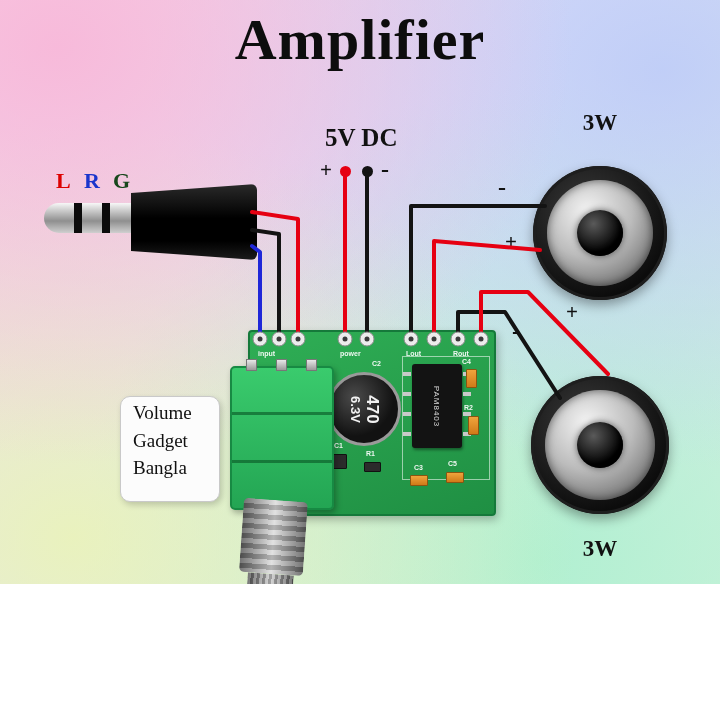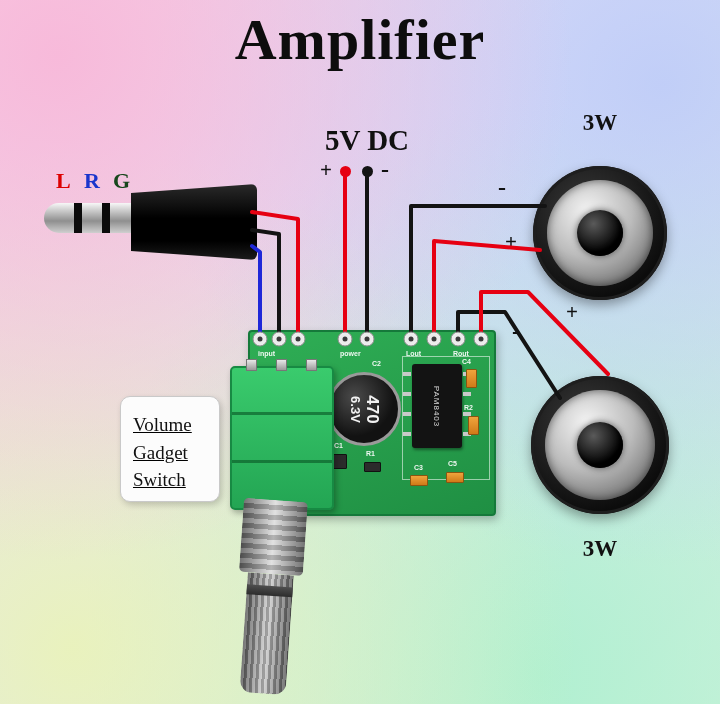--- a/index.html
+++ b/index.html
@@ -1,17 +1,17 @@
 <!DOCTYPE html>
 <html><head>
 <meta charset="utf-8">
 <style>
   html,body{margin:0;padding:0;}
   #canvas{
-    position:relative;width:720px;height:704px;overflow:hidden;
+    position:relative;width:720px;height:584px;overflow:hidden;
     font-family:"Liberation Serif", serif;
     background:
       radial-gradient(ellipse at 8% 8%, rgba(248,180,215,.85), transparent 55%),
       radial-gradient(ellipse at 92% 12%, rgba(185,200,248,.8), transparent 55%),
       radial-gradient(ellipse at 10% 92%, rgba(235,245,175,.8), transparent 55%),
       radial-gradient(ellipse at 75% 96%, rgba(170,240,205,.85), transparent 60%),
       linear-gradient(135deg,#f6d9ea 0%,#e2e4f8 45%,#d5f2e0 100%);
   }
   .lbl{position:absolute;font-weight:bold;color:#111;}
   
@@ -78,21 +78,21 @@
       repeating-linear-gradient(180deg,#d2d2d2 0 5px,#8b8b8b 5px 10px);}
   .knurl{width:46px;height:120px;margin-left:9px;border-radius:0 0 12px 12px;
     background:
       linear-gradient(90deg,rgba(0,0,0,.4),rgba(255,255,255,.3) 50%,rgba(0,0,0,.4)),
       repeating-linear-gradient(90deg,#c4c4c4 0 3px,#767676 3px 6px);}
   .knurl-slot{position:absolute;left:9px;top:86px;width:46px;height:10px;
     background:linear-gradient(180deg,#4f4f4f,#2c2c2c);}
   
   .vol-box{position:absolute;left:120px;top:396px;width:100px;height:106px;
     background:#fcfcfc;border:1px solid #c9c9c9;border-radius:10px;
-    box-shadow:2px 3px 6px rgba(0,0,0,.18);padding:14px 0 0 12px;box-sizing:border-box;text-decoration:underline;}
+    box-shadow:2px 3px 6px rgba(0,0,0,.18);padding:2px 0 0 12px;box-sizing:border-box;}
   .vol-line{font-size:19px;color:#111;line-height:1.45;}
   
   .watermark{position:absolute;left:330px;top:598px;width:320px;text-align:center;
     font-size:35px;font-weight:bold;font-style:italic;
     background:linear-gradient(90deg,#b400c8,#2b3cff 28%,#00a41e 52%,#ffc400 74%,#ff2200);
     -webkit-background-clip:text;background-clip:text;color:transparent;
     filter:drop-shadow(0 0 5px rgba(255,0,210,.95)) drop-shadow(0 0 2px rgba(255,0,210,.8));}
   svg{position:absolute;left:0;top:0;pointer-events:none;}
 </style>
 </head>
@@ -105,21 +105,21 @@
   <div class="lbl" style="left:56px;top:168px;font-size:22px;color:#dd0000;">L</div>
   <div class="lbl" style="left:84px;top:168px;font-size:22px;color:#1a35cc;">R</div>
   <div class="lbl" style="left:113px;top:168px;font-size:22px;color:#17471c;">G</div>
 
   <div class="jack-tip">
     <div class="jack-band" style="left:30px;"></div>
     <div class="jack-band" style="left:58px;"></div>
   </div>
   <div class="jack-body"></div>
 
-  <div class="lbl" style="left:325px;top:124px;font-size:29px;">5V DC</div>
+  <div class="lbl" style="left:325px;top:124px;font-size:25px;">5V DC</div>
   <div class="lbl" style="left:320px;top:158px;font-size:21px;">+</div>
   <div class="lbl" style="left:381px;top:156px;font-size:24px;">-</div>
   <div class="dot" style="left:340px;top:166px;background:#e60012;"></div>
   <div class="dot" style="left:362px;top:166px;background:#131313;"></div>
 
   <div class="lbl" style="left:570px;top:110px;width:60px;text-align:center;font-size:23px;">3W</div>
   <div class="lbl" style="left:498px;top:174px;font-size:24px;">-</div>
   <div class="lbl" style="left:505px;top:230px;font-size:21px;">+</div>
   <div class="speaker" style="left:533px;top:166px;width:134px;height:134px;">
     <div class="spk-cone">
@@ -187,21 +187,21 @@
 
   <div class="shaft-wrap">
     <div class="bushing"></div>
     <div class="knurl"></div>
     <div class="knurl-slot"></div>
   </div>
 
   <div class="vol-box">
     <div class="vol-line">Volume</div>
     <div class="vol-line">Gadget</div>
-    <div class="vol-line">Switch</div>
+    <div class="vol-line">Bangla</div>
   </div>
 
   <svg width="720" height="720" viewBox="0 0 720 720">
     <g fill="none" stroke-width="4" stroke-linecap="round" stroke-linejoin="round">
       <polyline points="252,246 260,252 260,336" stroke="#1f27d8"></polyline>
       <polyline points="252,230 279,234 279,336" stroke="#131313"></polyline>
       <polyline points="252,212 298,219 298,336" stroke="#e60012"></polyline>
       <polyline points="345,174 345,336" stroke="#e60012"></polyline>
       <polyline points="367,174 367,336" stroke="#131313"></polyline>
       <polyline points="411,336 411,206 545,206" stroke="#131313"></polyline>

